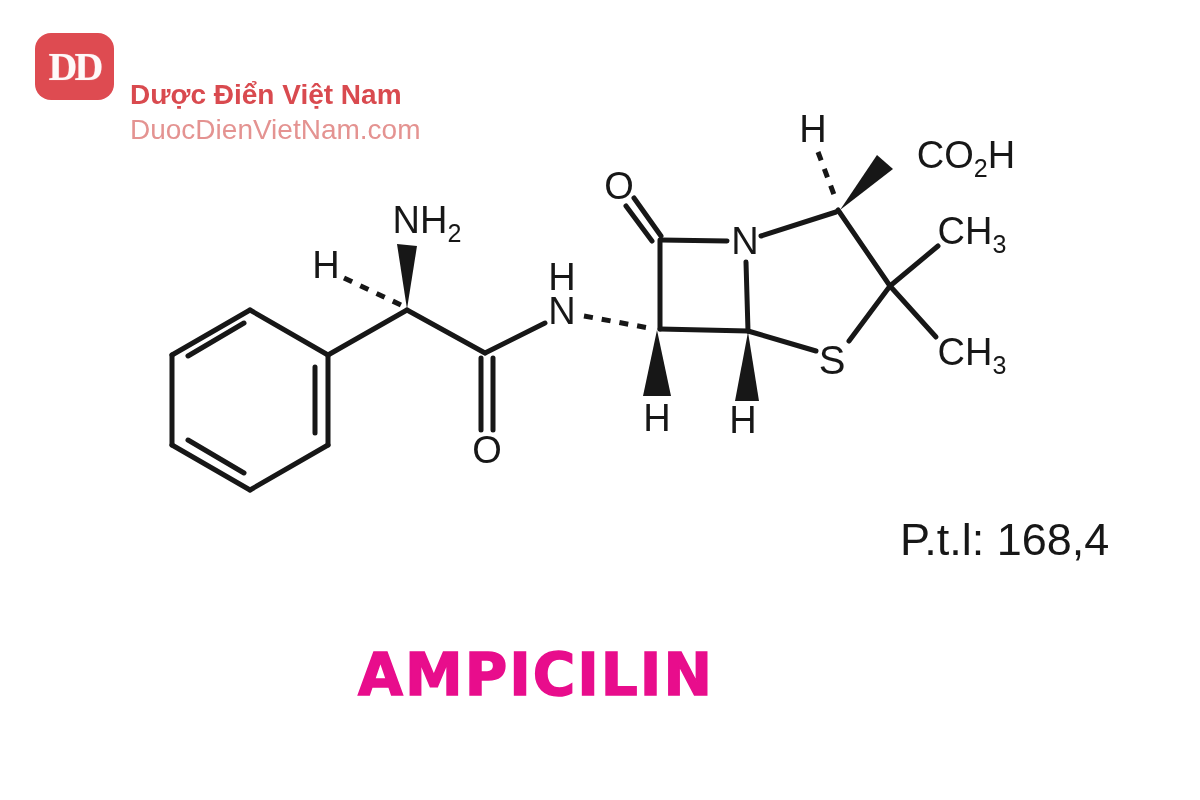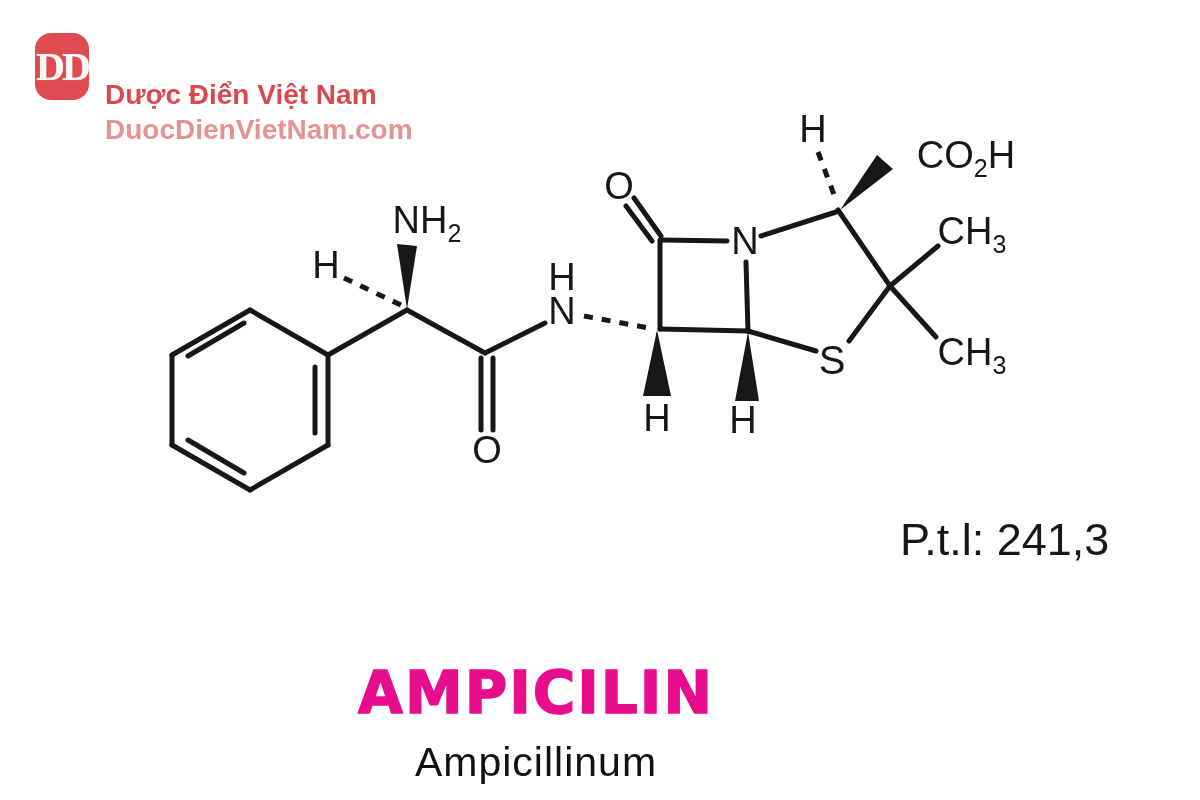--- a/index.html
+++ b/index.html
@@ -16,21 +16,21 @@
     font-family: "Liberation Sans", sans-serif;
     color: var(--ink);
     position: relative;
     overflow: hidden;
   }
   .page { position: absolute; inset: 0; }
 
   
   .site-header { position: absolute; left: 35px; top: 33px; display: flex; align-items: flex-start; }
   .logo-badge {
-    width: 54px; height: 67px;
+    width: 79px; height: 67px;
     background: var(--logo_bg);
     border-radius: 16px;
     display: flex; align-items: center; justify-content: center;
   }
   .logo-dd {
     font-family: "Liberation Serif", serif;
     font-weight: bold;
     font-size: 40px;
     letter-spacing: -3px;
     color: rgba(255,255,255,0.93);
@@ -38,21 +38,21 @@
   }
   .brand-text { margin-left: 16px; padding-top: 2px; }
   .brand-title {
     font-size: 28px; font-weight: bold;
     color: var(--brand_red);
     letter-spacing: 0px;
     margin-top: 44px;
   }
   .brand-url {
     margin-top: 3px;
-    font-size: 28px; font-weight: bold;
+    font-size: 28px; font-weight: normal;
     color: var(--brand_red_light);
   }
 
   
   .structure { position: absolute; inset: 0; }
   svg.bonds { position: absolute; left: 0; top: 0; }
   .bond line { stroke: var(--ink); stroke-width: 5; stroke-linecap: round; }
   .dash line { stroke: var(--ink); stroke-width: 5; stroke-dasharray: 9 9; stroke-linecap: butt; }
   .wedge polygon { fill: var(--ink); stroke: none; }
 
@@ -75,21 +75,21 @@
     white-space: nowrap; line-height: 1;
   }
   .mol-weight {
     position: absolute; left: 900px; top: 539px;
     transform: translateY(-50%);
     font-size: 45px; color: var(--ink);
     white-space: nowrap; line-height: 1;
   }
 
   
-  .caption { position: absolute; left: 0; top: 659px; width: 1072px; text-align: center; }
+  .caption { position: absolute; left: 0; top: 641px; width: 1072px; text-align: center; }
   .drug-name {
     font-family: "DejaVu Sans", sans-serif;
     font-size: 58px; font-weight: bold;
     letter-spacing: 2px;
     color: var(--accent_pink);
     -webkit-text-stroke: 1.5px var(--accent_pink);
   }
   .latin-name {
     margin-top: 12px;
     font-size: 41px; font-weight: normal;
@@ -176,21 +176,20 @@
     <div class="atom" style="left:619px; top:186px;">O</div>
     <div class="atom" style="left:745px; top:241px;">N</div>
     <div class="atom" style="left:813px; top:129px;">H</div>
     <div class="atom" style="left:966px; top:155px;">CO<sub>2</sub>H</div>
     <div class="atom" style="left:972px; top:231px;">CH<sub>3</sub></div>
     <div class="atom" style="left:972px; top:352px;">CH<sub>3</sub></div>
     <div class="atom big" style="left:832px; top:360px;">S</div>
     <div class="atom" style="left:657px; top:418px;">H</div>
     <div class="atom" style="left:743px; top:420px;">H</div>
 
-    <div class="mol-weight">P.t.l: 241,3</div>
+    <div class="mol-weight">P.t.l: 168,4</div>
   </div>
 
   <div class="caption">
     <div class="drug-name">AMPICILIN</div>
-    <div class="latin-name">Ampicillinum</div>
   </div>
 
 </div>
 
 </body></html>

